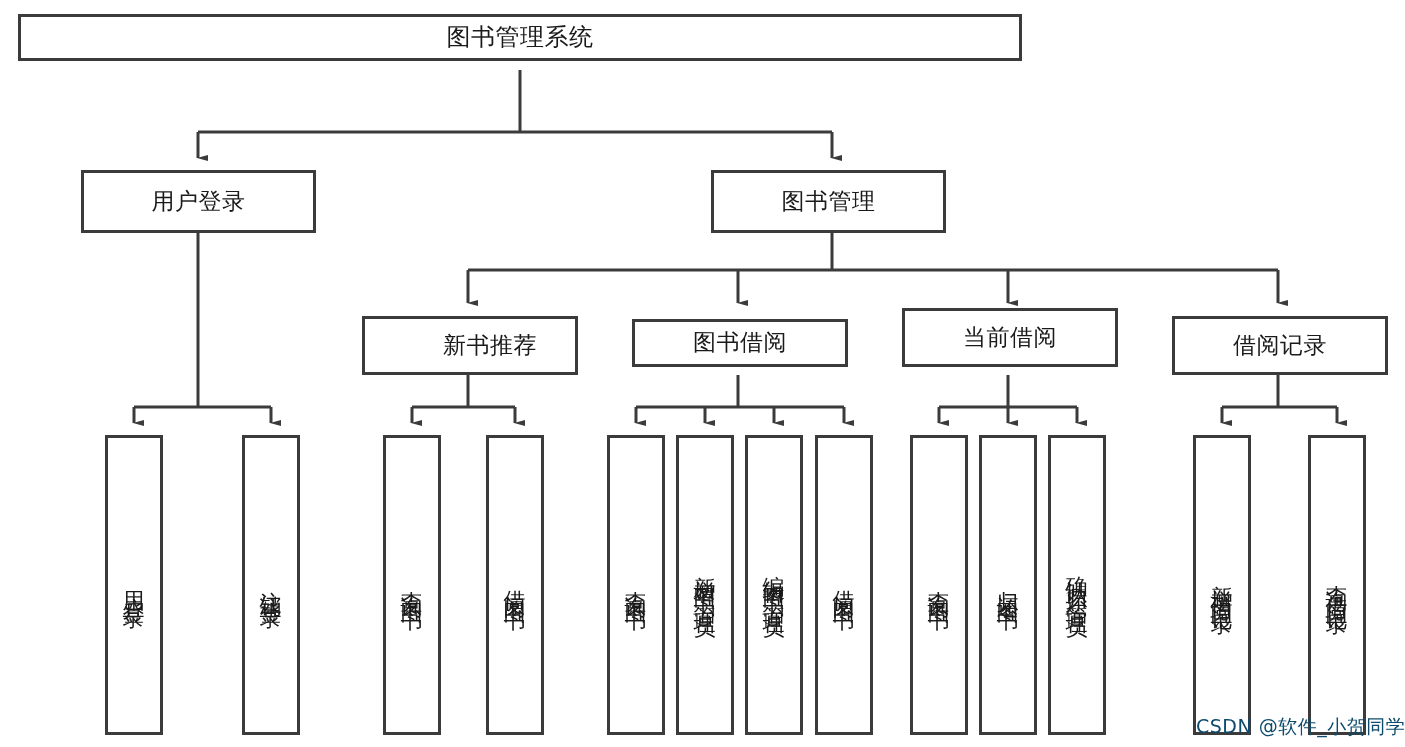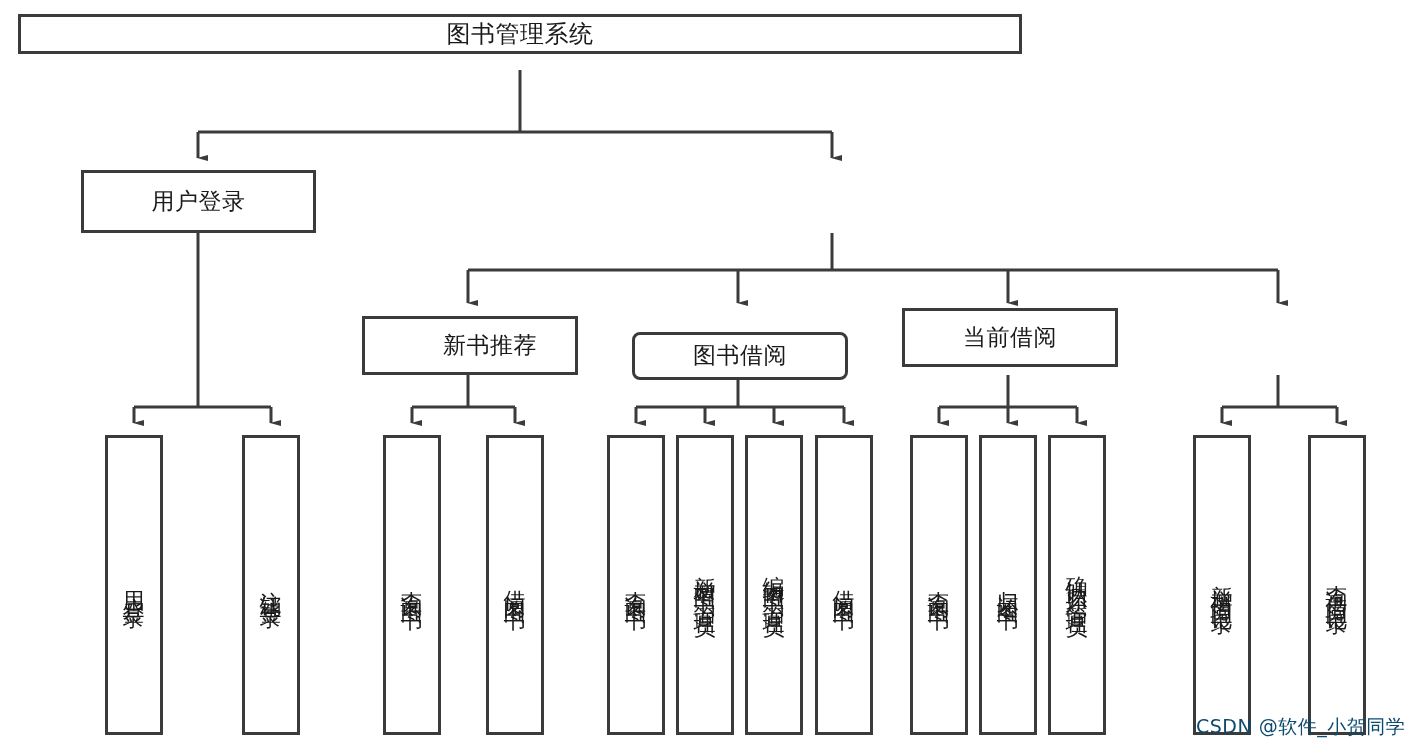--- a/index.html
+++ b/index.html
@@ -117,41 +117,47 @@
       <path d="M 1008,407 L 1008,423" marker-end="url(#arrowhead)"></path>
       <path d="M 1077,407 L 1077,423" marker-end="url(#arrowhead)"></path>
 
       <path d="M 1278,375 L 1278,407"></path>
       <path d="M 1222,407 L 1337,407"></path>
       <path d="M 1222,407 L 1222,423" marker-end="url(#arrowhead)"></path>
       <path d="M 1337,407 L 1337,423" marker-end="url(#arrowhead)"></path>
     </g>
   </svg>
 
-  <div class="node horizontal root" style="left:18px; top:14px; width:1004px; height:40px;align-items:center;">
+  <div class="node horizontal root" style="left:18px; top:14px; width:1004px; height:47px;align-items:center;">
     <span class="node-label">图书管理系统</span>
   </div>
 
   <div class="node horizontal" style="left:81px; top:170px; width:235px; height:63px;">
     <span class="node-label">用户登录</span>
   </div>
 
+  <div class="node horizontal" style="left:711px; top:170px; width:235px; height:63px;">
+    <span class="node-label">图书管理</span>
+  </div>
 
   <div class="node horizontal" style="left:362px; top:316px; width:216px; height:59px;padding-left:40px;">
     <span class="node-label">新书推荐</span>
   </div>
 
-  <div class="node horizontal" style="left:632px; top:332px; width:216px; height:48px;border-radius:8px;">
+  <div class="node horizontal" style="left:632px; top:319px; width:216px; height:48px;">
     <span class="node-label">图书借阅</span>
   </div>
 
   <div class="node horizontal" style="left:902px; top:308px; width:216px; height:59px;">
     <span class="node-label">当前借阅</span>
   </div>
 
+  <div class="node horizontal" style="left:1172px; top:316px; width:216px; height:59px;">
+    <span class="node-label">借阅记录</span>
+  </div>
 
   <div class="node vertical" style="left:105px; top:435px; width:58px; height:300px;">
     <span class="node-label">用户登录</span>
   </div>
 
   <div class="node vertical" style="left:242px; top:435px; width:58px; height:300px;">
     <span class="node-label">注销登录</span>
   </div>
 
   <div class="node vertical" style="left:383px; top:435px; width:58px; height:300px;">

